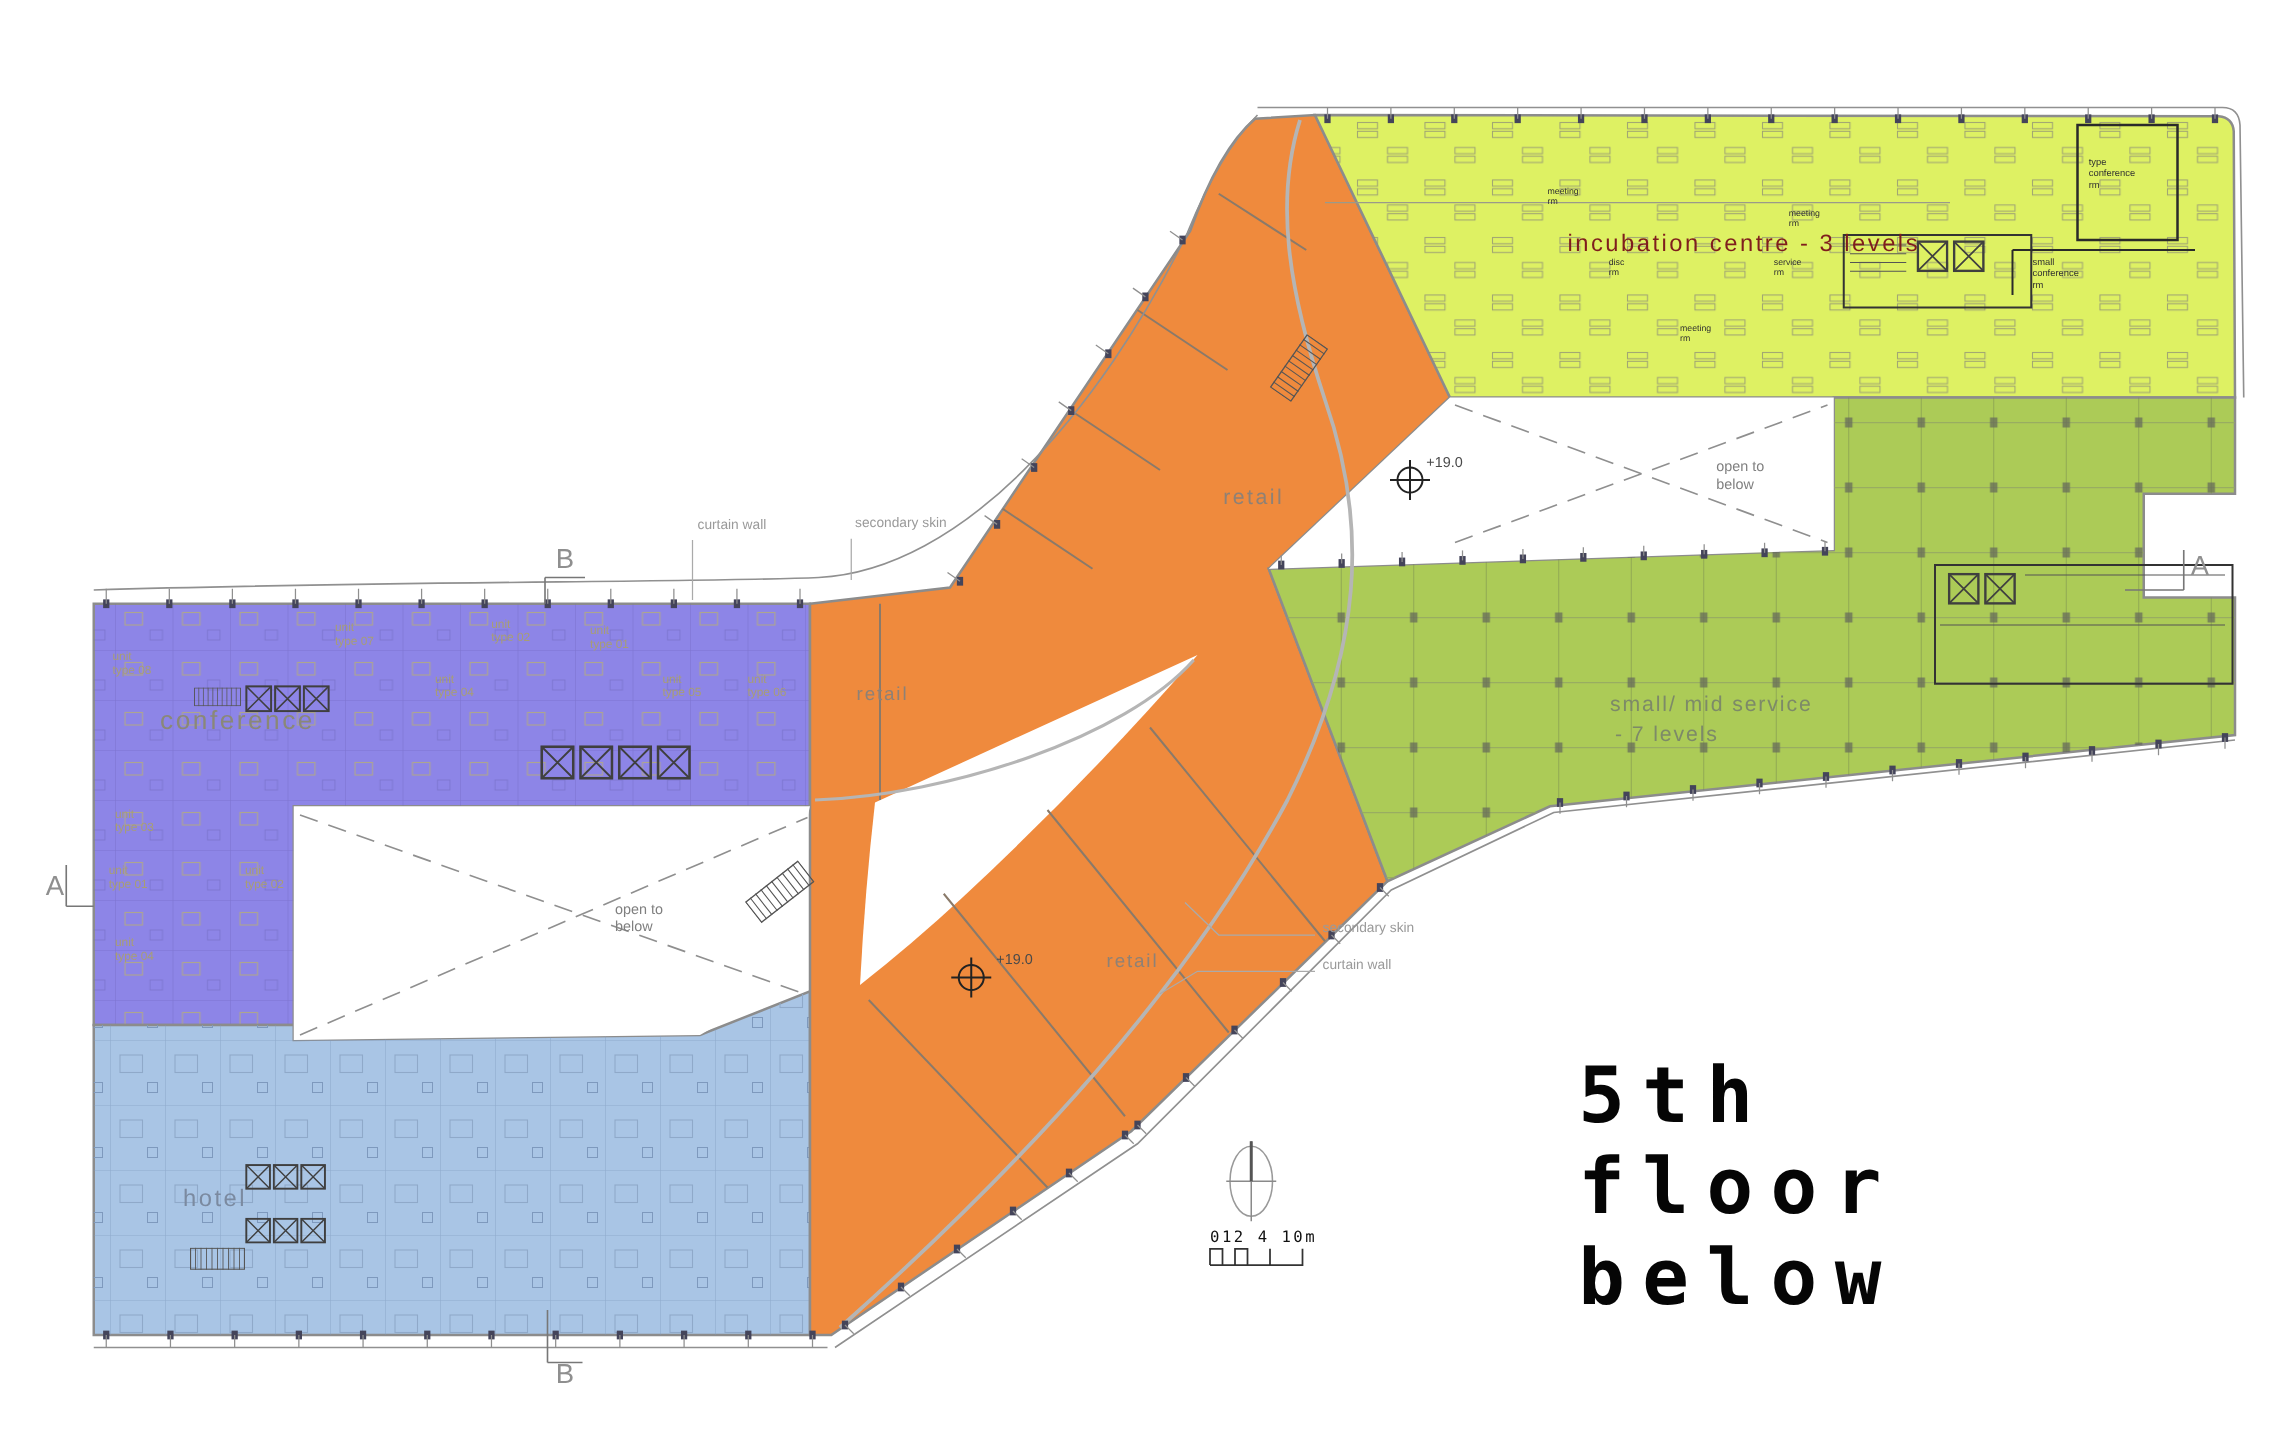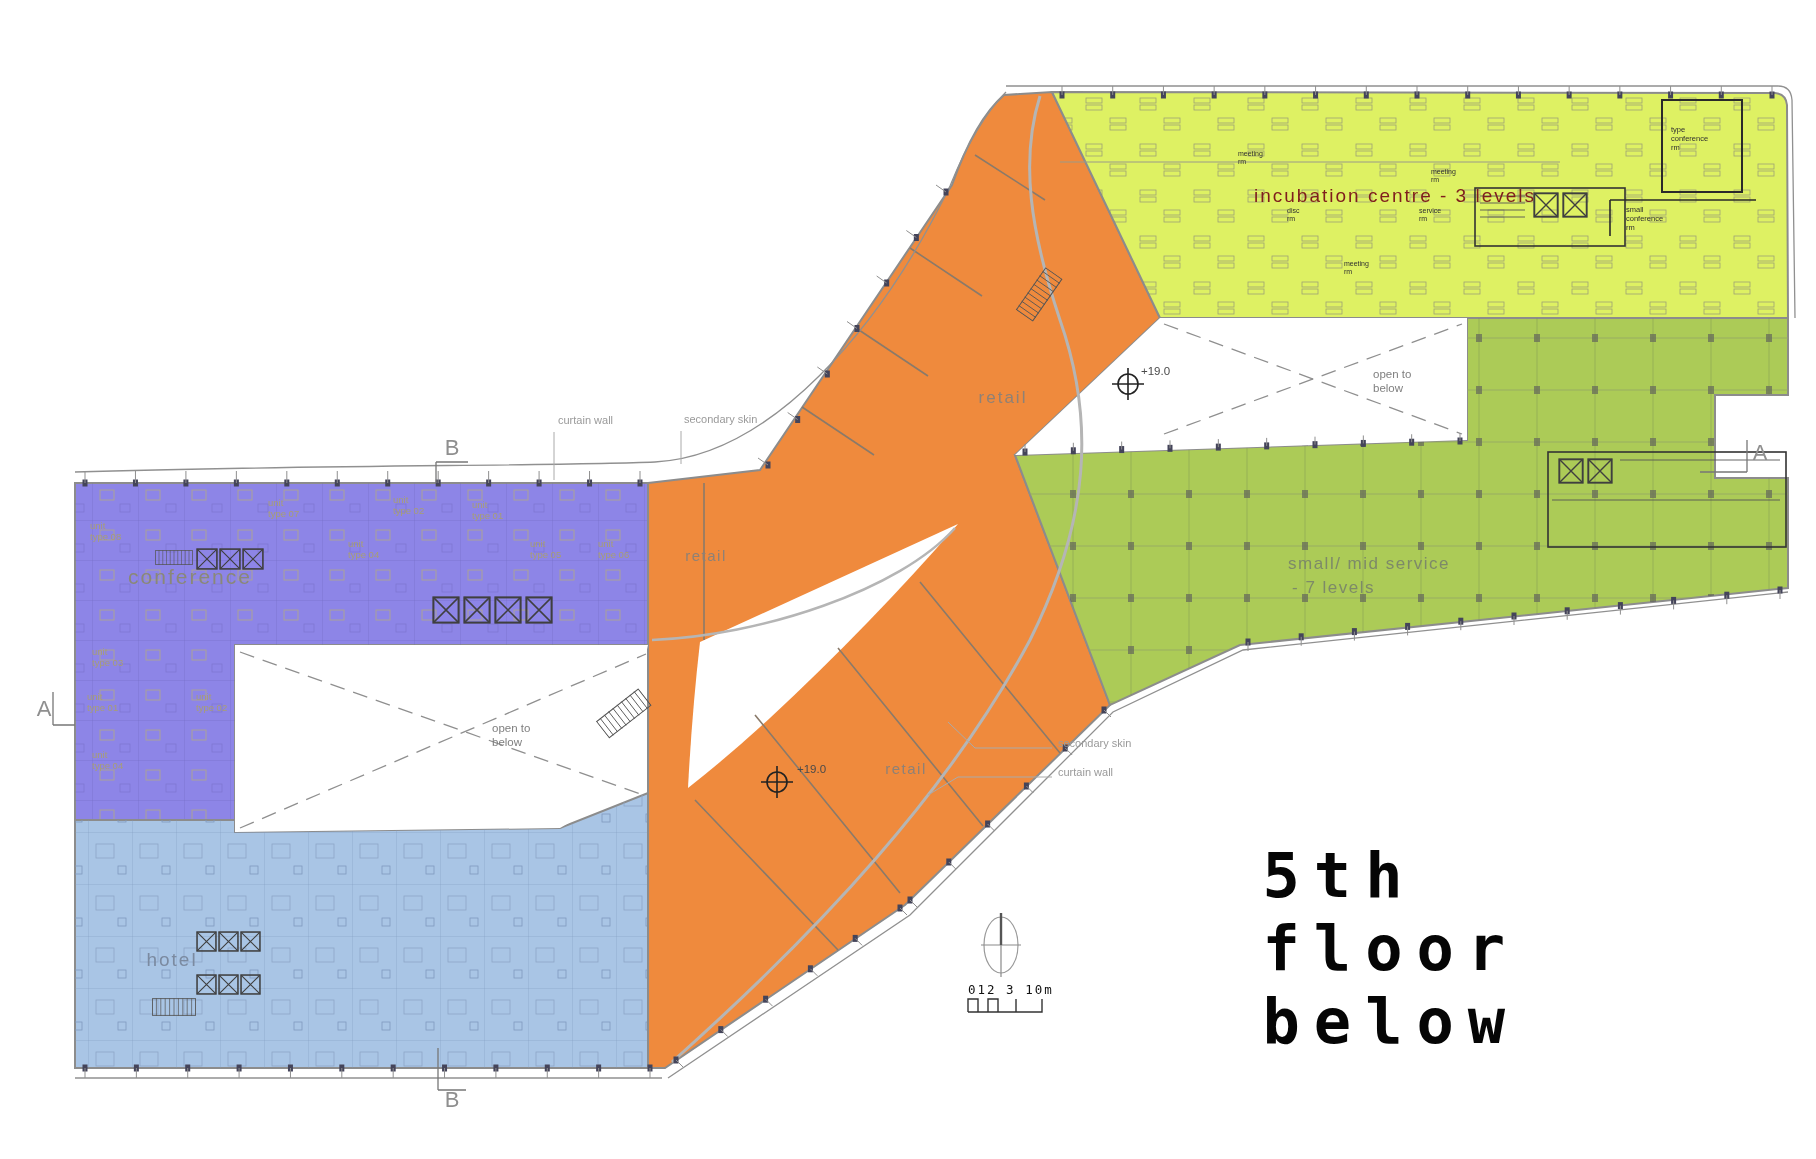--- a/index.html
+++ b/index.html
@@ -374,15 +374,15 @@
 below</span>
       <span class="plan-label" style="left: 1373px; top: 368px; font-size: 11.5px; color: rgb(127, 127, 127); letter-spacing: 0px; transform: translate(0px, 0px);">open to
 below</span>
       <span class="plan-label" style="left: 1141px; top: 372px; font-size: 11.5px; color: rgb(74, 74, 74); letter-spacing: 0px; transform: translate(0px, -55%);">+19.0</span>
       <span class="plan-label" style="left: 797px; top: 770px; font-size: 11.5px; color: rgb(74, 74, 74); letter-spacing: 0px; transform: translate(0px, -55%);">+19.0</span>
       <span class="plan-label" style="left: 44px; top: 710px; font-size: 22px; color: rgb(143, 143, 143); letter-spacing: 0px; transform: translate(-50%, -55%);">A</span>
       <span class="plan-label" style="left: 1760px; top: 454px; font-size: 22px; color: rgb(143, 143, 143); letter-spacing: 0px; transform: translate(-50%, -55%);">A</span>
       <span class="plan-label" style="left: 452px; top: 449px; font-size: 22px; color: rgb(143, 143, 143); letter-spacing: 0px; transform: translate(-50%, -55%);">B</span>
       <span class="plan-label" style="left: 452px; top: 1101px; font-size: 22px; color: rgb(143, 143, 143); letter-spacing: 0px; transform: translate(-50%, -55%);">B</span>
       <span class="plan-label" style="left: 1447px; top: 960px; font-size: 62px; color: rgb(5, 5, 5); letter-spacing: 14px; font-family: &quot;DejaVu Sans Mono&quot;, monospace; font-weight: 700; transform: translate(-50%, -55%);">5th floor below</span>
-      <span class="plan-label" style="left: 968px; top: 991px; font-size: 12.5px; color: rgb(17, 17, 17); letter-spacing: 2px; font-family: &quot;DejaVu Sans Mono&quot;, monospace; transform: translate(0px, -55%);">012 3   10m</span>
+      <span class="plan-label" style="left: 968px; top: 991px; font-size: 12.5px; color: rgb(17, 17, 17); letter-spacing: 2px; font-family: &quot;DejaVu Sans Mono&quot;, monospace; transform: translate(0px, -55%);">012 4   10m</span>
     </div>
 </div>
 
 </body></html>

